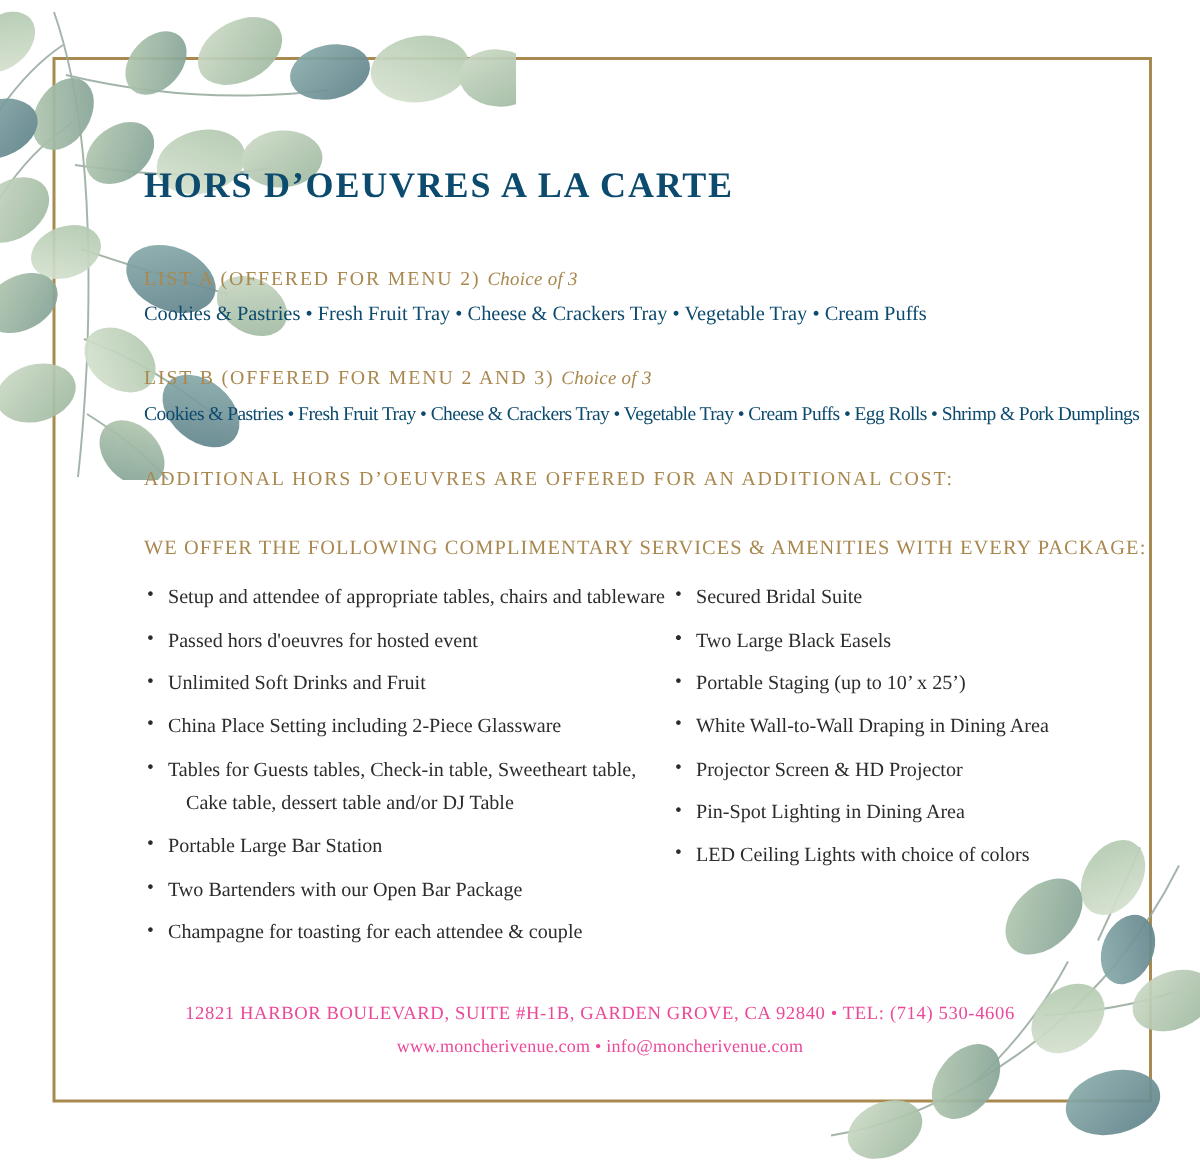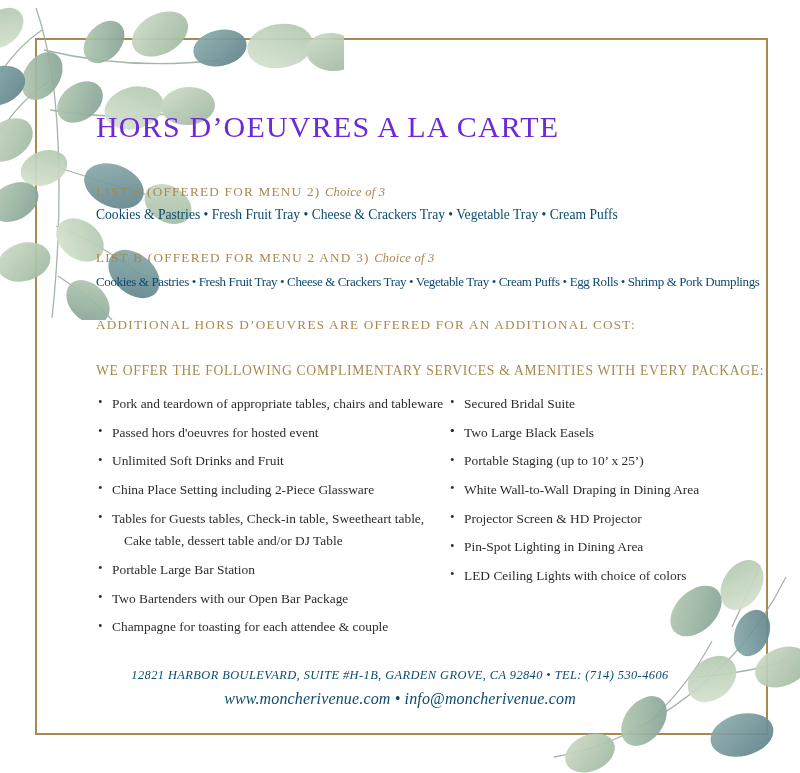--- a/index.html
+++ b/index.html
@@ -41,24 +41,24 @@
   
   .content {
     position: absolute;
     left: 96px;
     top: 112px;
     width: 660px;
     z-index: 4;
   }
 
   .doc-title {
-    font-size: 30px;
+    font-size: 24px;
     letter-spacing: 1.2px;
-    color: #6d28d9;
-    font-weight: 400;
+    color: #0c4a6e;
+    font-weight: 700;
     margin: 0 0 42px 0;
     line-height: 1;
     white-space: nowrap;
   }
 
   .section { margin-bottom: 22px; }
 
   .sec-head {
     color: #a9884f;
     font-size: 13.2px;
@@ -133,31 +133,30 @@
   }
 
   
   .footer {
     position: absolute;
     left: 0;
     right: 0;
     top: 668px;
     text-align: center;
     z-index: 4;
-    color: #0c4a6e;
-    font-style: italic;
+    color: #ec4899;
   }
   .foot-addr {
     font-size: 12.4px;
     letter-spacing: 0.42px;
     margin: 0 0 7px 0;
     white-space: nowrap;
   }
   .foot-web {
-    font-size: 16px;
+    font-size: 12px;
     letter-spacing: 0.15px;
     margin: 0;
     white-space: nowrap;
   }
 </style>
 </head>
 <body>
 
 <div id="page">
 
@@ -256,21 +255,21 @@
     </div>
 
     <div class="section gap-c">
       <p class="sec-head">ADDITIONAL HORS D’OEUVRES ARE OFFERED FOR AN ADDITIONAL COST:</p>
     </div>
 
     <div class="section">
       <p class="services-head">WE OFFER THE FOLLOWING COMPLIMENTARY SERVICES &amp; AMENITIES WITH EVERY PACKAGE:</p>
       <div class="cols">
         <ul class="amen col-left">
-            <li><span class="dot">•</span><span>Pork and teardown of appropriate tables, chairs and tableware</span></li>
+            <li><span class="dot">•</span><span>Setup and attendee of appropriate tables, chairs and tableware</span></li>
             <li><span class="dot">•</span><span>Passed hors d'oeuvres for hosted event</span></li>
             <li><span class="dot">•</span><span>Unlimited Soft Drinks and Fruit</span></li>
             <li><span class="dot">•</span><span>China Place Setting including 2-Piece Glassware</span></li>
             <li><span class="dot">•</span><span>Tables for Guests tables, Check-in table, Sweetheart table,</span></li>
             <li class="cont"><span>Cake table, dessert table and/or DJ Table</span></li>
             <li><span class="dot">•</span><span>Portable Large Bar Station</span></li>
             <li><span class="dot">•</span><span>Two Bartenders with our Open Bar Package</span></li>
             <li><span class="dot">•</span><span>Champagne for toasting for each attendee &amp; couple</span></li>
           </ul>
         <ul class="amen col-right">

